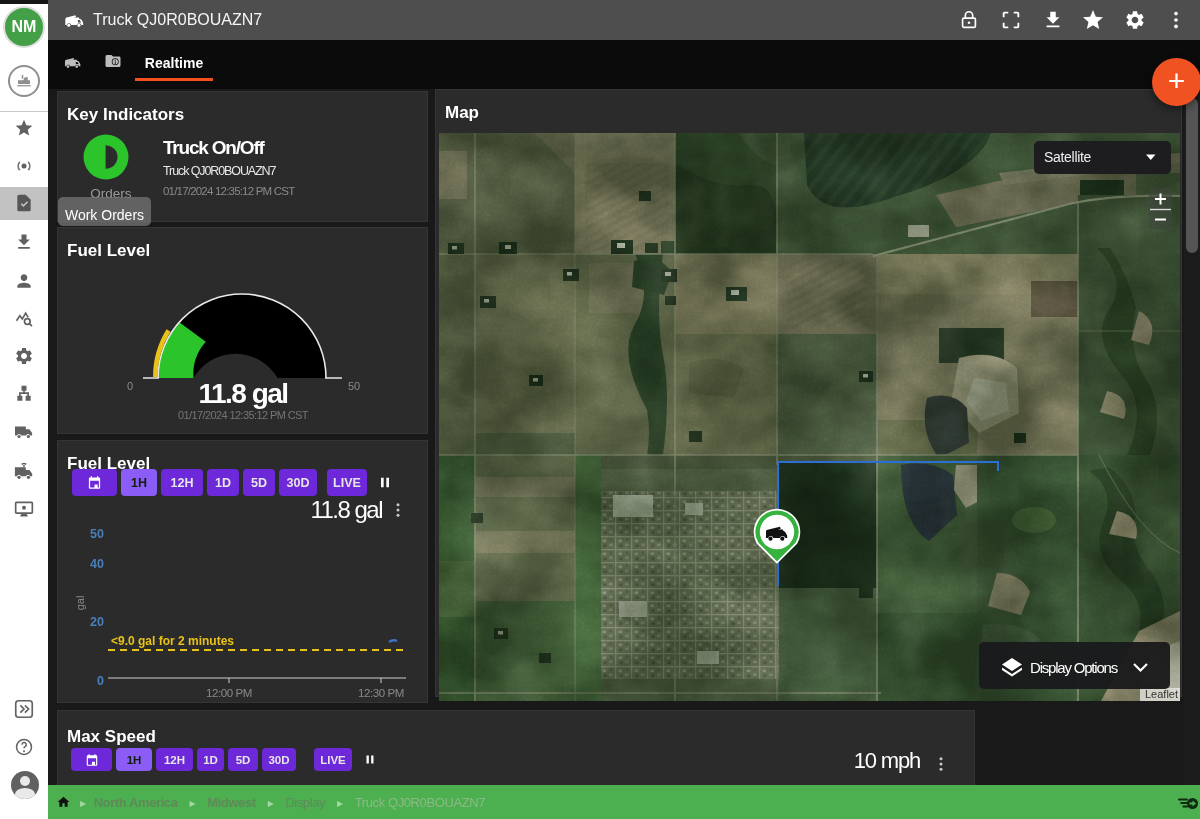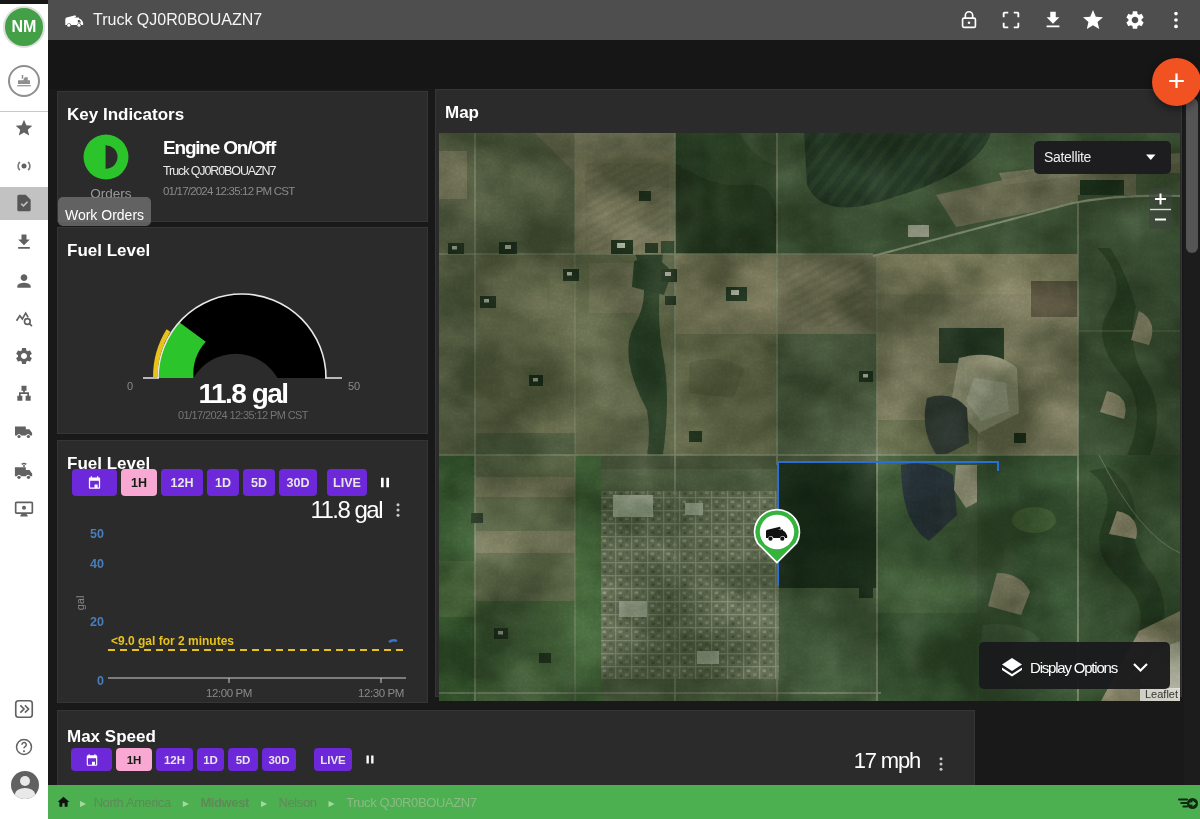--- a/index.html
+++ b/index.html
@@ -5,21 +5,21 @@
   * { margin:0; padding:0; box-sizing:border-box; }
   html,body { width:1200px; height:819px; overflow:hidden; background:#161616;
     font-family:"Liberation Sans", sans-serif; }
   .abs { position:absolute; }
   #stage { position:relative; width:1200px; height:819px; }
   .card { position:absolute; background:#2b2b2b; border:1px solid #353535; }
   .ctitle { position:absolute; left:9px; top:13px; color:#fff; font-size:17px; font-weight:bold; }
   .btnrow { position:absolute; display:flex; align-items:center; }
   .tbtn { height:27px; background:#6d28d9; color:#e6e6e6; border-radius:4px;
     font-size:12.5px; font-weight:bold; display:flex; align-items:center; justify-content:center; }
-  .tbtn.green { background:#f9a8d4; color:#102010; }
+  .tbtn.green { background:#8b5cf6; color:#102010; }
 </style>
 </head>
 <body>
 <div id="stage">
 
   <div class="abs" style="left:48px; top:0; width:1152px; height:40px; background:#4e4e4e;">
     <svg class="abs" style="left:15px; top:8px;" width="22" height="24" viewBox="0 0 24 24" fill="#fff">
       <path d="M3 9.5 L13.5 6.8 L14.3 8.6 L11.8 9.3 L17.5 9.3 L17.5 10.8 L3 10.8 Z"></path>
       <path d="M2.5 10.5 h15.2 c1.2 0 2 .6 2.6 1.5 l1.2 2 c.4.7.5 1.2.5 2 v1.5 h-1.9 a2.6 2.6 0 0 0-5 0 h-6.1 a2.6 2.6 0 0 0-5 0 H2.5 Z M16.2 12 v2.6 h3.6 l-1.4-2.2 c-.2-.3-.4-.4-.8-.4 Z"></path>
       <circle cx="6.3" cy="17.8" r="1.7"></circle>
@@ -45,20 +45,37 @@
       <path d="M19.14,12.94c.04-.3.06-.61.06-.94 0-.32-.02-.64-.07-.94l2.03-1.58c.18-.14.23-.41.12-.61l-1.92-3.32c-.12-.22-.37-.29-.59-.22l-2.39.96c-.5-.38-1.03-.7-1.62-.94l-.36-2.54c-.04-.24-.24-.41-.48-.41h-3.84c-.24 0-.43.17-.47.41l-.36 2.54c-.59.24-1.13.57-1.62.94l-2.39-.96c-.22-.08-.47 0-.59.22L2.74 8.87c-.12.21-.08.47.12.61l2.03 1.58c-.05.3-.09.63-.09.94s.02.64.07.94l-2.03 1.58c-.18.14-.23.41-.12.61l1.92 3.32c.12.22.37.29.59.22l2.39-.96c.5.38 1.03.7 1.62.94l.36 2.54c.05.24.24.41.48.41h3.84c.24 0 .44-.17.47-.41l.36-2.54c.59-.24 1.13-.56 1.62-.94l2.39.96c.22.08.47 0 .59-.22l1.92-3.32c.12-.22.07-.47-.12-.61l-2.01-1.58zM12 15.6c-1.98 0-3.6-1.62-3.6-3.6s1.62-3.6 3.6-3.6 3.6 1.62 3.6 3.6-1.62 3.6-3.6 3.6z"></path>
     </svg>
     <svg class="abs" style="left:1119px; top:11px;" width="18" height="18" viewBox="0 0 24 24" fill="#4e4e4e" opacity="0"></svg>
     <svg class="abs" style="left:1117px; top:9px;" width="22" height="22" viewBox="0 0 24 24" fill="#fff">
       <circle cx="12" cy="5" r="2"></circle>
         <circle cx="12" cy="12" r="2"></circle>
         <circle cx="12" cy="19" r="2"></circle>
     </svg>
   </div>
 
+  <div class="abs" style="left:48px; top:40px; width:1152px; height:49px; background:#0b0b0b;">
+    <svg class="abs" style="left:15px; top:14px;" width="19" height="16" viewBox="0 0 24 20" fill="#bdbdbd">
+      <path d="M3 7.5 L13.5 4.8 L14.3 6.6 L11.8 7.3 L17.5 7.3 L17.5 8.8 L3 8.8 Z"></path>
+      <path d="M2.5 8.5 h15.2 c1.2 0 2 .6 2.6 1.5 l1.2 2 c.4.7.5 1.2.5 2 v1.5 h-1.9 a2.6 2.6 0 0 0-5 0 h-6.1 a2.6 2.6 0 0 0-5 0 H2.5 Z M16.2 10 v2.6 h3.6 l-1.4-2.2 c-.2-.3-.4-.4-.8-.4 Z"></path>
+      <circle cx="6.3" cy="15.8" r="1.7"></circle>
+        <circle cx="17.4" cy="15.8" r="1.7"></circle>
+    </svg>
+    <svg class="abs" style="left:56px; top:13px;" width="18" height="16" viewBox="0 0 24 20" fill="#bdbdbd">
+      <path d="M10 2H4c-1.1 0-2 .9-2 2v12c0 1.1.9 2 2 2h16c1.1 0 2-.9 2-2V6c0-1.1-.9-2-2-2h-8l-2-2z"></path>
+      <circle cx="15" cy="11" r="4.6" fill="#0b0b0b"></circle>
+      <circle cx="15" cy="11" r="3.6" fill="#bdbdbd"></circle>
+      <rect x="14.4" y="8.2" width="1.2" height="1.4" fill="#0b0b0b"></rect>
+      <rect x="14.4" y="10.4" width="1.2" height="3.4" fill="#0b0b0b"></rect>
+    </svg>
+    <div class="abs" style="left:87px; top:48px; width:78px; text-align:center; color:#fff; font-size:14px; font-weight:bold; top:15px;">Realtime</div>
+    <div class="abs" style="left:87px; top:38px; width:78px; height:3px; background:#f4511e;"></div>
+  </div>
 
   <div class="abs" style="left:48px; top:89px; width:1152px; height:696px; background:#191919;"></div>
 
   <div class="abs" id="sidebar" style="left:0; top:4px; width:48px; height:819px; background:#ffffff; z-index:20;">
 
     <div class="abs" style="left:3px; top:2px; width:42px; height:42px; border-radius:50%; background:#43a047; border:2px solid #dedede;
          display:flex; align-items:center; justify-content:center; color:#fff; font-size:16px; font-weight:bold;">NM</div>
 
     <div class="abs" style="left:8px; top:61px; width:32px; height:32px; border-radius:50%; border:2px solid #8f8f8f;"></div>
     <svg class="abs" style="left:15px; top:69px;" width="18" height="16" viewBox="0 0 24 20" fill="#8f8f8f">
@@ -139,25 +156,25 @@
       <div class="abs" style="left:4px; top:17px; width:20px; height:12px; border-radius:50% 50% 0 0; background:#e9e9e9;"></div>
     </div>
   </div>
 
   <div class="abs" style="left:48px; top:785px; width:1152px; height:34px; background:#4caf50;">
     <svg class="abs" style="left:8px; top:10px;" width="15" height="14" viewBox="0 0 24 24" fill="#111">
       <path d="M10 20v-6h4v6h5v-8h3L12 3 2 12h3v8z"></path>
     </svg>
     <div class="abs" style="left:24px; top:10px; display:flex; align-items:center; gap:0; font-size:13px; letter-spacing:-0.4px; white-space:nowrap;">
       <span style="color:#a6d8a2; font-size:12px; padding:0 8px;">▸</span>
-      <span style="color:#5e8a58;">North America</span>
+      <span style="color:#5e8a58;font-weight:bold;">North America</span>
       <span style="color:#a6d8a2; font-size:12px; padding:0 12px;">▸</span>
       <span style="color:#5e8a58;font-weight:bold;">Midwest</span>
       <span style="color:#a6d8a2; font-size:12px; padding:0 12px;">▸</span>
-      <span style="color:#5e8a58;">Nelson</span>
+      <span style="color:#5e8a58;">Display</span>
       <span style="color:#a6d8a2; font-size:12px; padding:0 12px;">▸</span>
       <span style="color:#8cba86;">Truck QJ0R0BOUAZN7</span>
     </div>
     <svg class="abs" style="left:1130px; top:11px;" width="20" height="16" viewBox="0 0 20 16">
       <g fill="#0d2b10">
         <rect x="0" y="2.5" width="10" height="2" rx="1"></rect>
         <rect x="2.2" y="6" width="7.8" height="2" rx="1"></rect>
         <rect x="4.4" y="9.5" width="5.6" height="2" rx="1"></rect>
         <circle cx="14.5" cy="7.5" r="5.5"></circle>
       </g>
@@ -167,21 +184,21 @@
 
   <div class="card" id="cardKey" style="left:57px; top:91px;  width:371px; height:131px;">
     <div class="ctitle">Key Indicators</div>
 
     <svg class="abs" style="left:25px; top:42px;" width="46" height="46" viewBox="0 0 46 46">
       <circle cx="23" cy="23" r="22.5" fill="#2bc42b"></circle>
       <path d="M23 11.5 a11.5 11.5 0 0 1 0 23 Z" fill="#2b2b2b"></path>
       <rect x="22.2" y="11" width="1.6" height="24" fill="#2b2b2b" opacity="0.5"></rect>
     </svg>
     <div class="abs" style="left:8px; top:94px; width:90px; text-align:center; color:#9b9b9b; font-size:13.5px;">Orders</div>
-    <div class="abs" style="left:105px; top:45px; color:#fff; font-size:19px; font-weight:bold; letter-spacing:-1.2px;">Engine On/Off</div>
+    <div class="abs" style="left:105px; top:45px; color:#fff; font-size:19px; font-weight:bold; letter-spacing:-1.2px;">Truck On/Off</div>
     <div class="abs" style="left:105px; top:72px; color:#e8e8e8; font-size:12.5px; letter-spacing:-1.1px;">Truck QJ0R0BOUAZN7</div>
     <div class="abs" style="left:105px; top:93px; color:#8a8a8a; font-size:11.5px; letter-spacing:-0.8px;">01/17/2024 12:35:12 PM CST</div>
   </div>
 
   <div class="abs" style="left:58px; top:185px; width:93px; height:29px; background:rgba(118,118,118,0.75); border-radius:5px; z-index:25;
        display:flex; align-items:center; justify-content:center; color:#fff; font-size:14px; padding-top:6px;margin-top:12px;">Work Orders</div>
 
   <div class="card" id="cardGauge" style="left:57px; top:227px; width:371px; height:207px;">
     <div class="ctitle">Fuel Level</div>
     <svg class="abs" style="left:0; top:0;" width="371" height="207" viewBox="0 0 371 207">
@@ -463,21 +480,21 @@
       <div class="tbtn green" style="width:36px; height:23px; font-size:11.5px;">1H</div>
       <div class="tbtn" style="width:37px; height:23px; font-size:11.5px;">12H</div>
       <div class="tbtn" style="width:27px; height:23px; font-size:11.5px;">1D</div>
       <div class="tbtn" style="width:30px; height:23px; font-size:11.5px;">5D</div>
       <div class="tbtn" style="width:34px; height:23px; font-size:11.5px;">30D</div>
       <div class="tbtn" style="width:38px; height:23px; font-size:11.5px; margin-left:14px;">LIVE</div>
       <svg style="margin-left:7px;" width="14" height="15" viewBox="0 0 24 24" fill="#fff">
           <path d="M6 19h4V5H6v14zm8-14v14h4V5h-4z"></path>
         </svg>
     </div>
-    <div class="abs" style="right:54px; top:37px; color:#fff; font-size:22px; letter-spacing:-1.2px;">17 mph</div>
+    <div class="abs" style="right:54px; top:37px; color:#fff; font-size:22px; letter-spacing:-1.2px;">10 mph</div>
     <svg class="abs" style="right:24px; top:44px;" width="18" height="18" viewBox="0 0 24 24" fill="#c9c9c9">
       <circle cx="12" cy="5" r="2"></circle>
         <circle cx="12" cy="12" r="2"></circle>
         <circle cx="12" cy="19" r="2"></circle>
     </svg>
   </div>
 
   <div class="abs" style="left:1184px; top:89px; width:16px; height:696px; background:#1c1c1c;"></div>
   <div class="abs" style="left:1186px; top:98px; width:12px; height:155px; background:#555; border-radius:6px;"></div>
 

